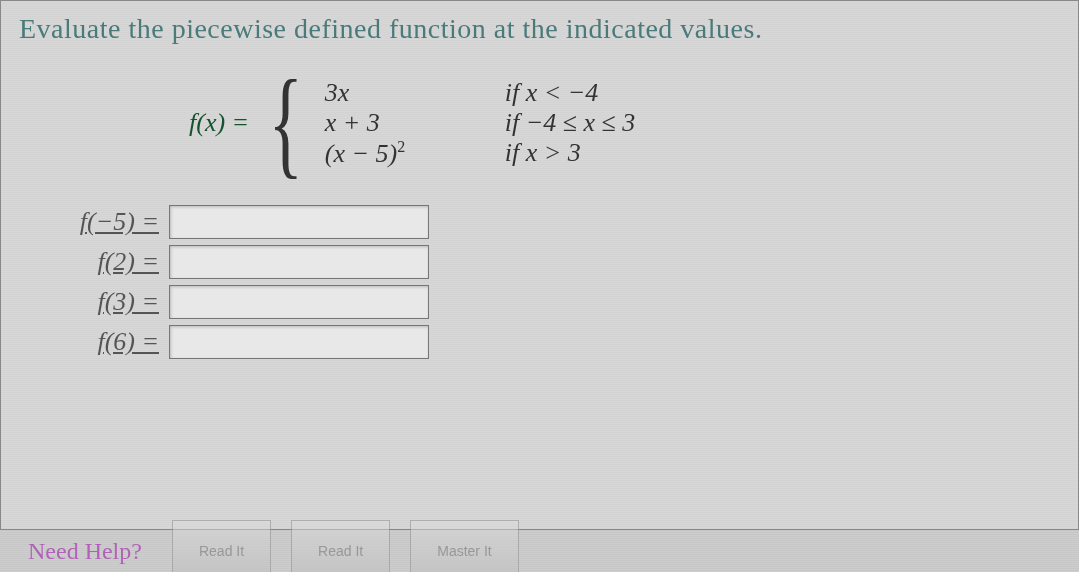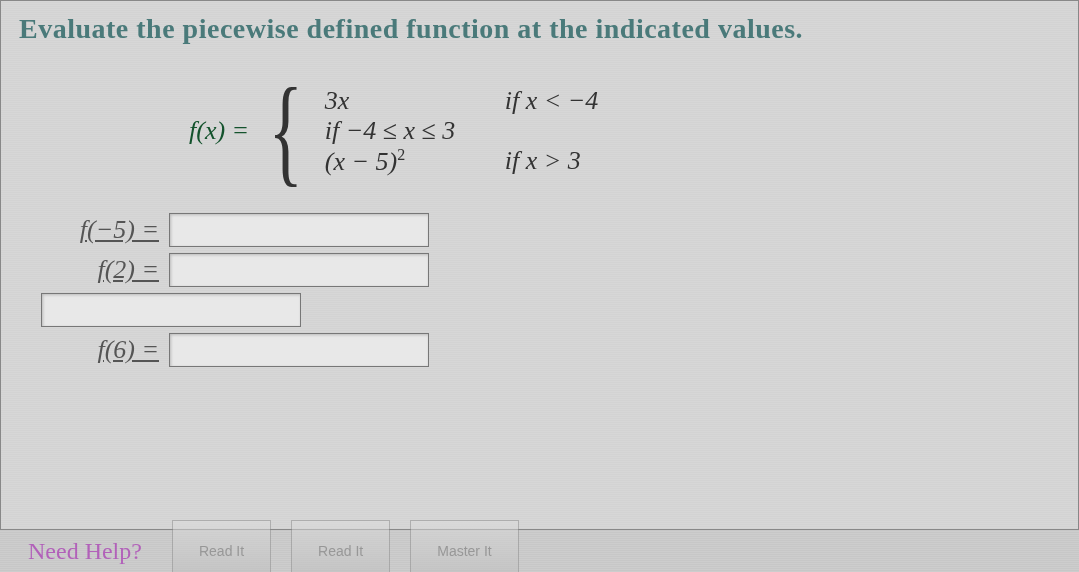--- a/index.html
+++ b/index.html
@@ -31,23 +31,23 @@
     }
     .content-area {
       padding: 12px 18px;
       background: rgba(222, 222, 222, 0.5);
       border: 1px solid #888;
       height: 530px;
     }
     .question-text {
       color: #4a7a7a;
       font-size: 28px;
-      font-weight: 700;
+      font-weight: 400;
       letter-spacing: 0.5px;
-      margin-bottom: 32px;
+      margin-bottom: 24px;
     }
     .function-def {
       display: flex;
       align-items: center;
       justify-content: flex-start;
       margin-left: 170px;
       margin-bottom: 28px;
       font-size: 26px;
       color: #333;
       font-style: italic;
@@ -151,40 +151,42 @@
 
   <div class="function-def">
     <span class="fx-label">f(x) =</span>
     <span class="brace">{</span>
     <div class="pieces">
       <div class="piece-row">
         <span class="expr">3x</span>
         <span class="cond">if x &lt; −4</span>
       </div>
       <div class="piece-row">
+        <span class="expr">x + 3</span>
         <span class="cond">if −4 ≤ x ≤ 3</span>
       </div>
       <div class="piece-row">
         <span class="expr"><span>(x − 5)</span><span class="sup">2</span></span>
         <span class="cond">if x &gt; 3</span>
       </div>
     </div>
 
   </div>
 
   <div class="answers">
     <div class="answer-row">
       <span class="answer-label">f(−5) =</span>
       <input class="answer-input" type="text" value="" style="">
     </div>
     <div class="answer-row">
       <span class="answer-label">f(2) =</span>
       <input class="answer-input" type="text" value="" style="">
     </div>
     <div class="answer-row">
+      <span class="answer-label">f(3) =</span>
       <input class="answer-input" type="text" value="" style="">
     </div>
     <div class="answer-row">
       <span class="answer-label">f(6) =</span>
       <input class="answer-input" type="text" value="" style="">
     </div>
   </div>
 </div>
 
 <div class="bottom-bar">

